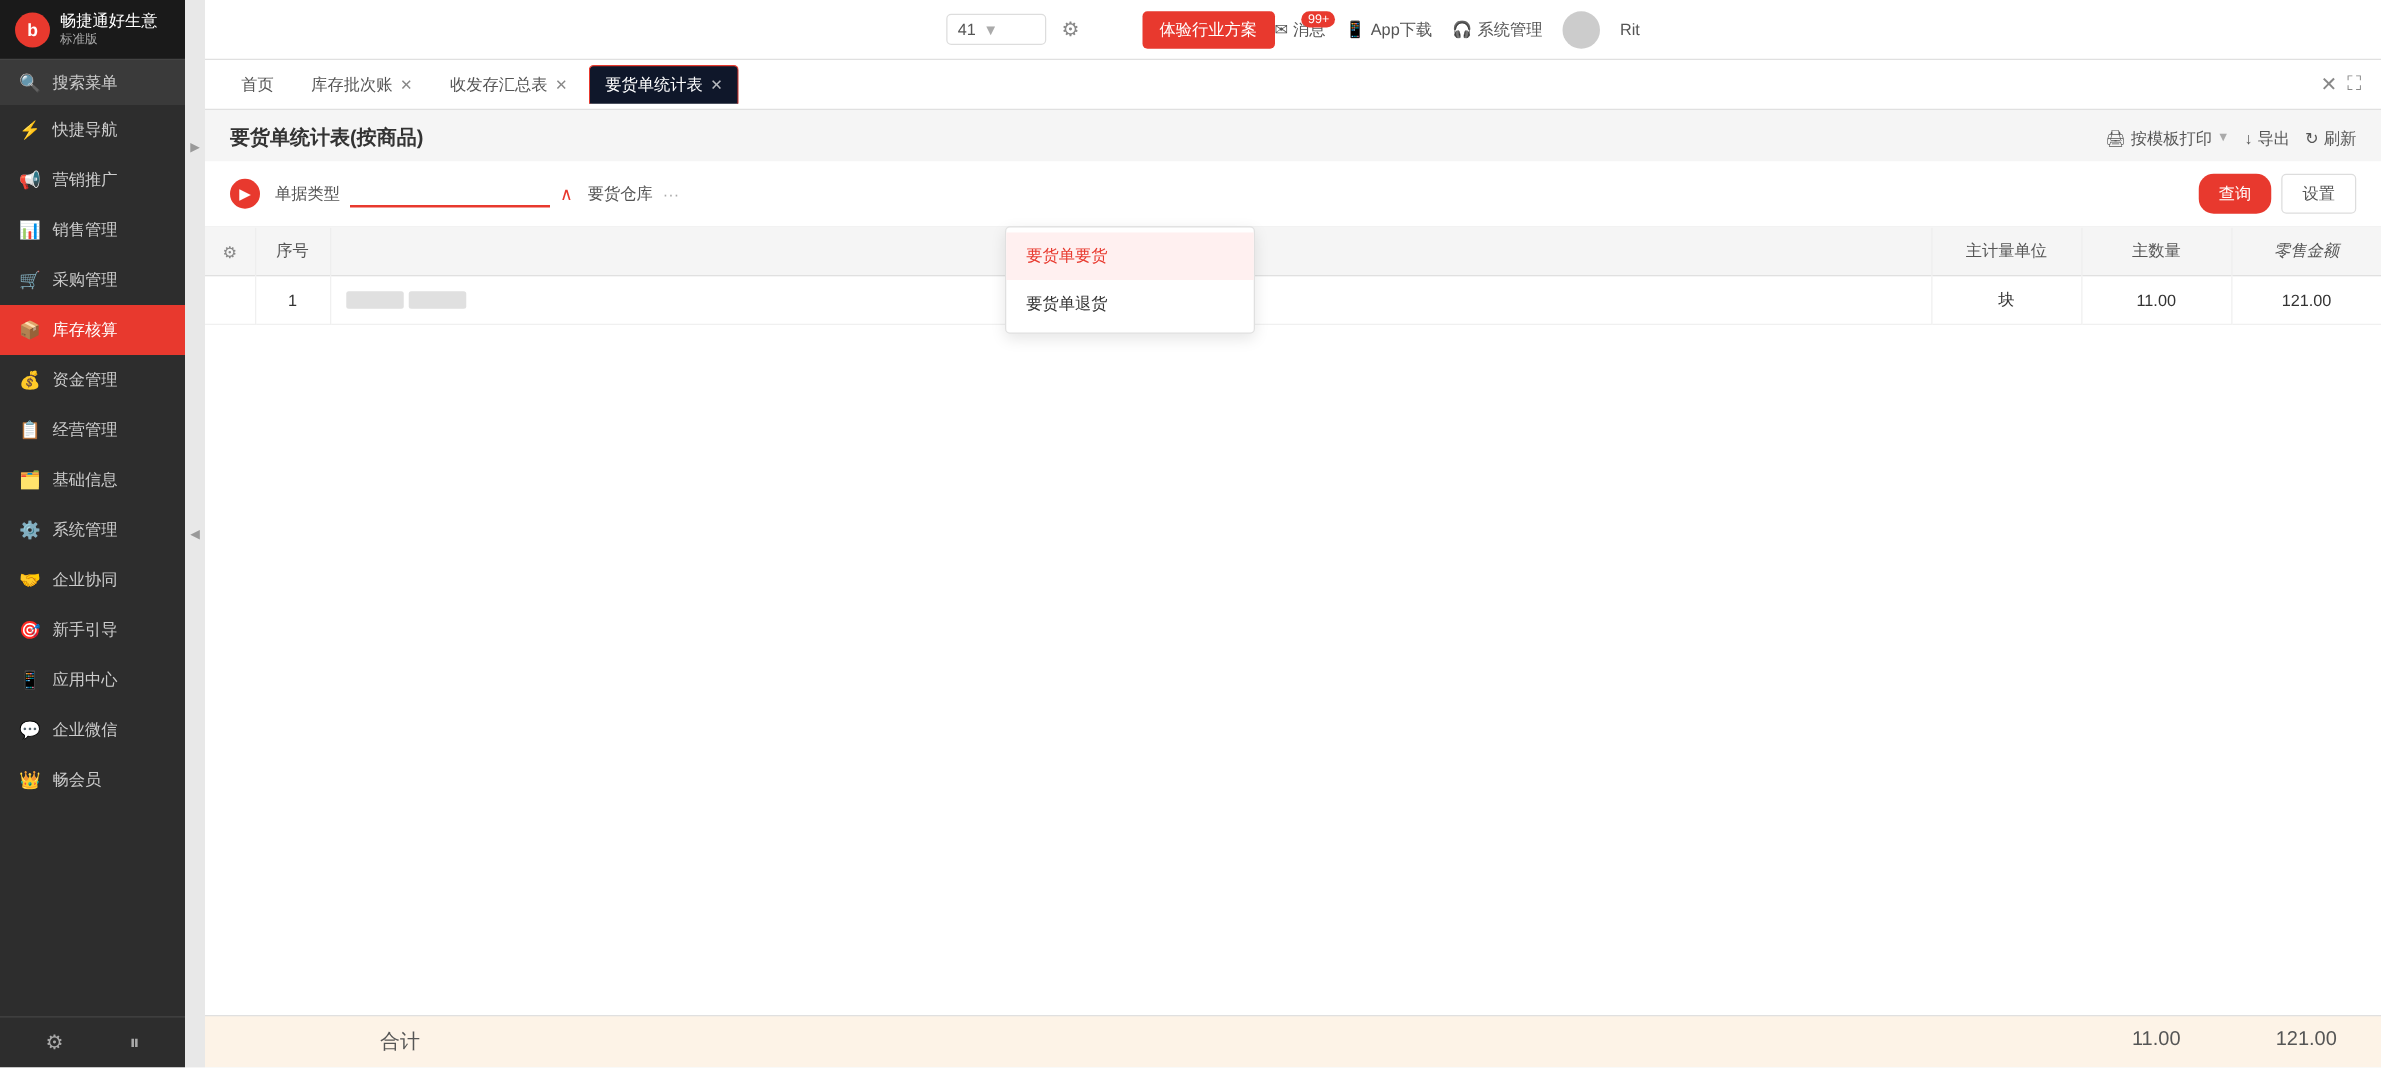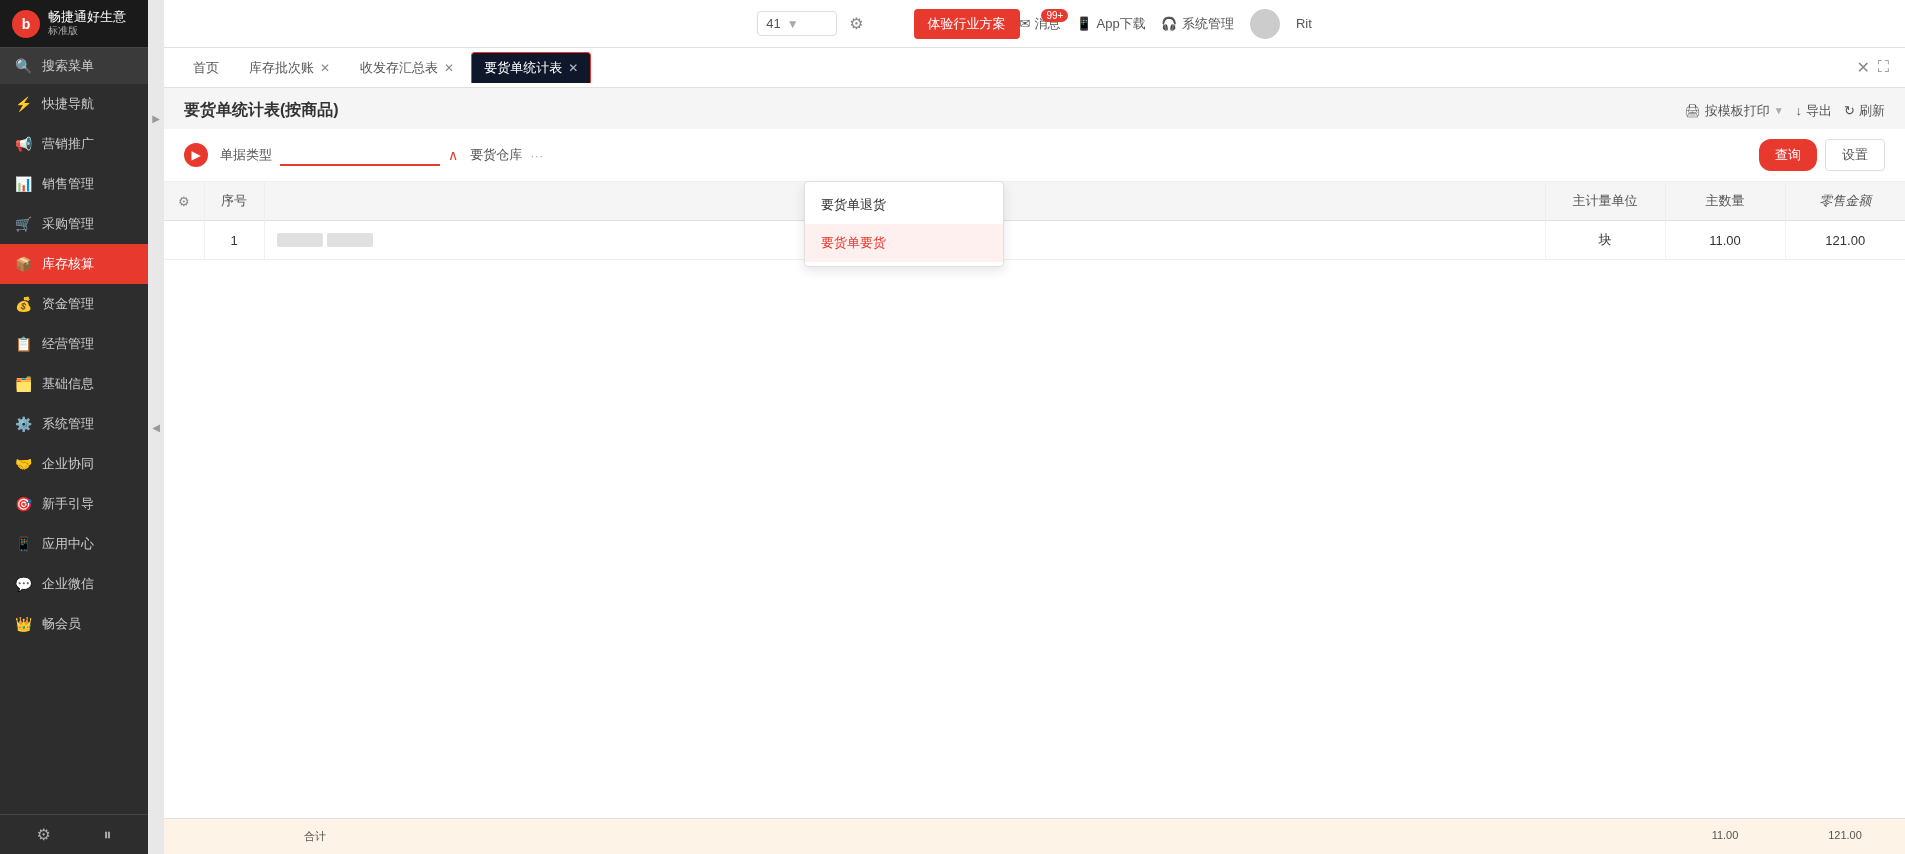--- a/index.html
+++ b/index.html
@@ -462,21 +462,21 @@
 
     
     .table-footer {
       background: #fdf3e7;
       border-top: 1px solid #e0e0e0;
       display: flex;
       padding: 10px 0;
     }
     .footer-cell {
       text-align: center;
-      font-size: 11px;
+      font-size: 16px;
       color: #555;
       flex: 1;
       padding: 0 12px;
     }
     .footer-label { font-weight: normal; text-align: left; padding-left: 40px; }
     .footer-num { text-align: center; }
 
     
     .th-gear { color: #888; cursor: pointer; }
   </style>
@@ -658,22 +658,22 @@
         <span class="filter-label">要货仓库</span>
         <span class="filter-warehouse-dots">···</span>
       </div>
 
       <div class="filter-actions">
         <button class="btn-query">查询</button>
         <button class="btn-settings">设置</button>
       </div>
 
       <div class="dropdown-popup">
+        <div class="dropdown-option selected">要货单要货</div>
         <div class="dropdown-option">要货单退货</div>
-        <div class="dropdown-option selected">要货单要货</div>
       </div>
     </div>
 
     <div class="table-container">
       <table>
         <thead>
           <tr>
             <th style="width:40px;">
               <span class="th-gear">⚙</span>
             </th>

